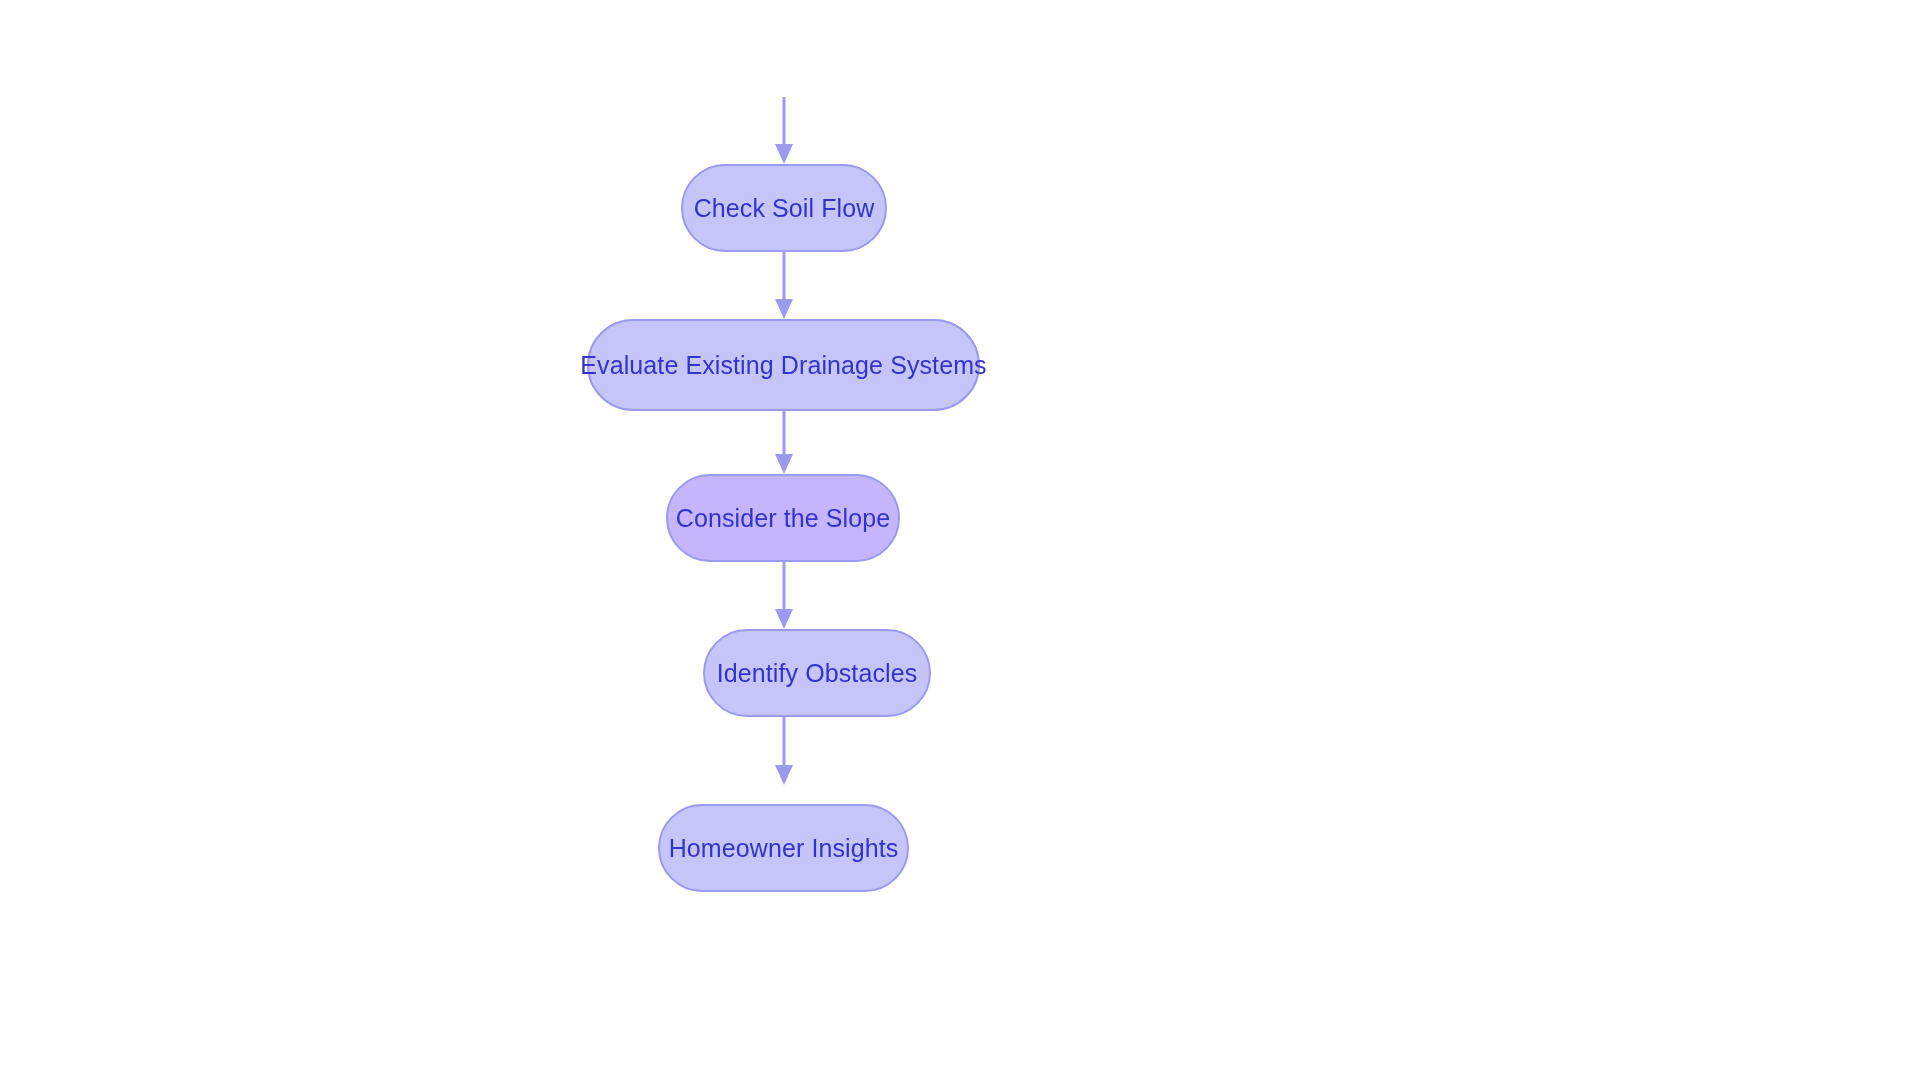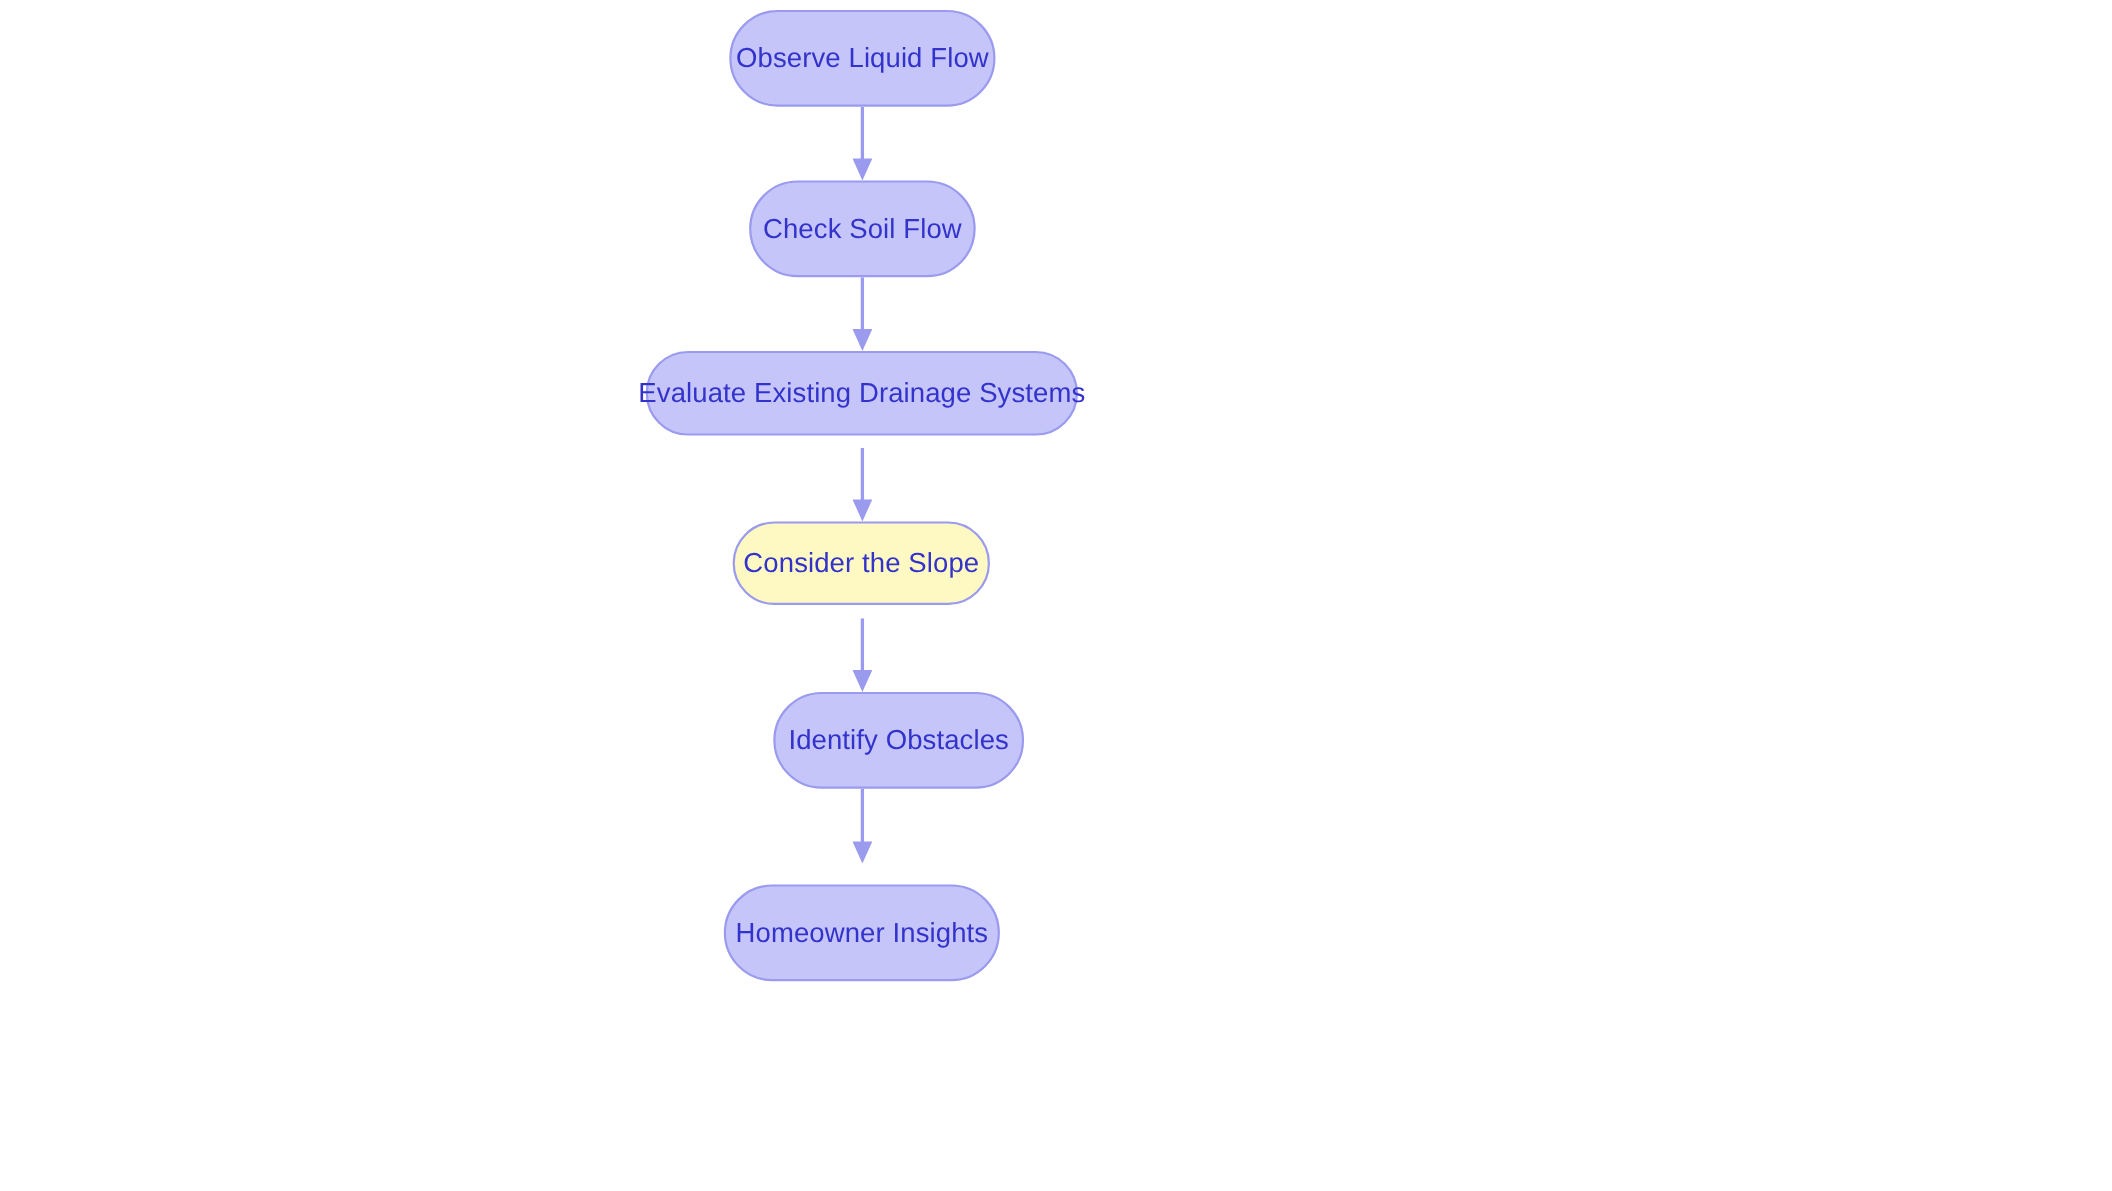--- a/index.html
+++ b/index.html
@@ -63,30 +63,27 @@
         <polygon points="0,47 18,47 9,67" fill="#9a9aef"></polygon>
       </svg></div>
     <div class="edge" style="left: 775px; top: 562px; width: 18px; height: 67px;"><svg width="18" height="67" viewBox="0 0 18 67">
         <line x1="9" y1="0" x2="9" y2="49" stroke="#9a9aef" stroke-width="3"></line>
         <polygon points="0,47 18,47 9,67" fill="#9a9aef"></polygon>
       </svg></div>
     <div class="edge" style="left: 775px; top: 717px; width: 18px; height: 68px;"><svg width="18" height="68" viewBox="0 0 18 68">
         <line x1="9" y1="0" x2="9" y2="50" stroke="#9a9aef" stroke-width="3"></line>
         <polygon points="0,48 18,48 9,68" fill="#9a9aef"></polygon>
       </svg></div>
-    <div class="node" style="left: 663px; top: 9px; width: 242px; height: 88px; background: rgb(197, 197, 250); border-color: rgb(154, 154, 239);">
-      <span class="node-label" style="color: rgb(51, 51, 204);">Observe Liquid Flow</span>
-    </div>
     <div class="node" style="left: 681px; top: 164px; width: 206px; height: 88px; background: rgb(197, 197, 250); border-color: rgb(154, 154, 239);">
       <span class="node-label" style="color: rgb(51, 51, 204);">Check Soil Flow</span>
     </div>
-    <div class="node" style="left: 587px; top: 319px; width: 393px; height: 77px; background: rgb(197, 197, 250); border-color: rgb(154, 154, 239);">
+    <div class="node" style="left: 587px; top: 319px; width: 393px; height: 92px; background: rgb(197, 197, 250); border-color: rgb(154, 154, 239);">
       <span class="node-label" style="color: rgb(51, 51, 204);">Evaluate Existing Drainage Systems</span>
     </div>
-    <div class="node" style="left: 666px; top: 474px; width: 234px; height: 76px; background: #fef9c3; border-color: rgb(154, 154, 239);">
+    <div class="node" style="left: 666px; top: 474px; width: 234px; height: 88px; background: #c4b5fd; border-color: rgb(154, 154, 239);">
       <span class="node-label" style="color: rgb(51, 51, 204);">Consider the Slope</span>
     </div>
     <div class="node" style="left: 703px; top: 629px; width: 228px; height: 88px; background: rgb(197, 197, 250); border-color: rgb(154, 154, 239);">
       <span class="node-label" style="color: rgb(51, 51, 204);">Identify Obstacles</span>
     </div>
     <div class="node" style="left: 658px; top: 785px; width: 251px; height: 88px; background: rgb(197, 197, 250); border-color: rgb(154, 154, 239); margin-top: 19px;">
       <span class="node-label" style="color: rgb(51, 51, 204);">Homeowner Insights</span>
     </div>
   </div>
 

